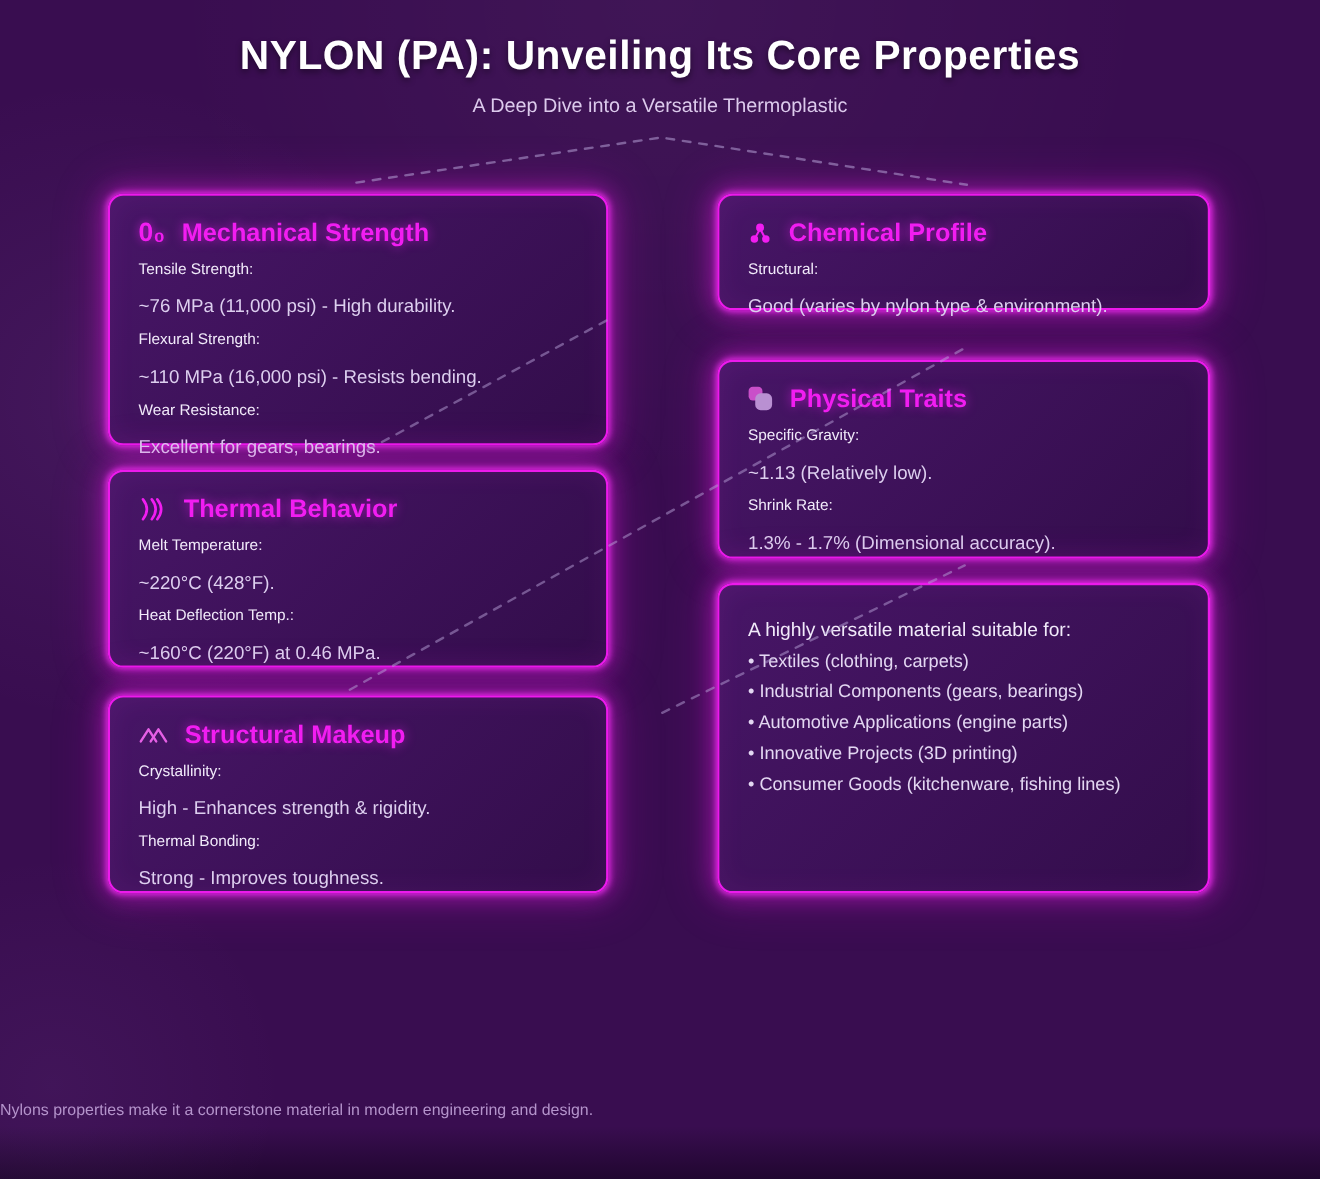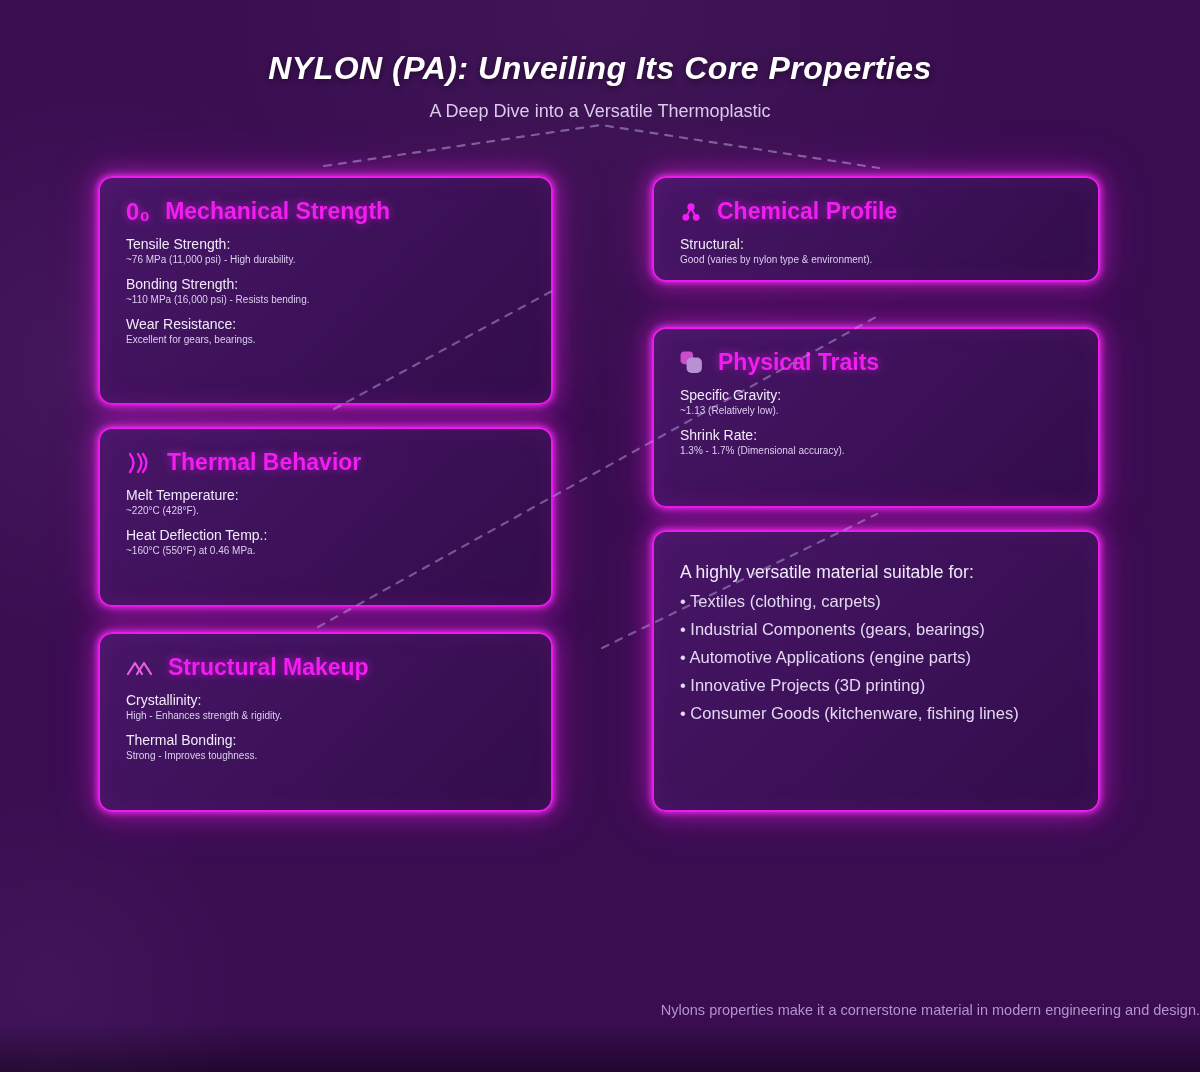--- a/index.html
+++ b/index.html
@@ -8,22 +8,22 @@
     font-family:"Liberation Sans", sans-serif;
     background-color:#390d50;
     background-image:
       radial-gradient(circle 420px at 8% 34%, rgba(214,165,255,0.07), transparent 70%),
       radial-gradient(circle 600px at 50% 0%, rgba(255,255,255,0.035), transparent 75%),
       radial-gradient(circle 300px at 4% 92%, rgba(214,165,255,0.05), transparent 70%),
       linear-gradient(to bottom, rgba(10,0,20,0) 95.5%, rgba(8,0,16,0.5) 100%);
   }
   .header{position:absolute;top:0;left:0;width:100%;text-align:center;}
   .main-title{
-    margin:0;padding-top:50px;font-size:32px;font-weight:bold;color:#ffffff;
-    letter-spacing:0.5px;text-shadow:0 2px 6px rgba(0,0,0,0.45);font-style:italic;
+    margin:0;padding-top:30px;font-size:37px;font-weight:bold;color:#ffffff;
+    letter-spacing:0.5px;text-shadow:0 2px 6px rgba(0,0,0,0.45);
   }
   .subtitle{margin:14px 0 0 0;font-size:18px;color:#dccaec;font-weight:normal;}
   .card{
     position:absolute;box-sizing:border-box;border-radius:14px;
     border:2.5px solid #ec1aec;
     background:linear-gradient(135deg, rgba(72,22,104,0.95), rgba(50,13,74,0.95));
     box-shadow:
       0 0 6px 1px rgba(248,46,248,0.85),
       0 0 20px 4px rgba(222,30,222,0.45),
       0 0 42px 10px rgba(200,20,200,0.22),
@@ -33,45 +33,45 @@
   .card-header{display:flex;align-items:center;gap:15px;margin-bottom:6px;}
   .card-title{
     font-size:23px;font-weight:bold;color:#f11df1;margin:0;
     text-shadow:0 0 10px rgba(255,30,255,0.55);
   }
   .glyph-icon{
     font-size:24px;font-weight:bold;color:#f11df1;line-height:1;
     text-shadow:0 0 8px rgba(255,30,255,0.6);
   }
   .entry-label{font-size:14px;color:#f1eafa;margin-top:11px;}
-  .entry-value{font-size:10px;color:#ddcfef;margin-top:2px;}
+  .entry-value{font-size:17px;color:#ddcfef;margin-top:17px;}
   .apps-intro{font-size:17.5px;color:#f1eafa;margin-top:10px;}
   .apps-item{font-size:16.5px;color:#e3d7f2;margin-top:9px;}
   .connectors{position:absolute;inset:0;width:1200px;height:1072px;pointer-events:none;z-index:6;}
   .footer{
-    position:absolute;top:1002px;left:0;width:100%;text-align:right;
+    position:absolute;top:1002px;left:0;width:100%;text-align:left;
     font-size:14.5px;color:#b493cb;
   }
 </style>
 </head>
 <body>
 
 <div class="header">
   <h1 class="main-title">NYLON (PA): Unveiling Its Core Properties</h1>
   <h2 class="subtitle">A Deep Dive into a Versatile Thermoplastic</h2>
 </div>
 
 <div class="card" style="left:98px;top:176px;width:455px;height:229px;">
   <div class="card-header">
     <span class="glyph-icon">0₀</span>
     <h3 class="card-title">Mechanical Strength</h3>
   </div>
   <div class="entry-label">Tensile Strength:</div>
   <div class="entry-value">~76 MPa (11,000 psi) - High durability.</div>
-  <div class="entry-label">Bonding Strength:</div>
+  <div class="entry-label">Flexural Strength:</div>
   <div class="entry-value">~110 MPa (16,000 psi) - Resists bending.</div>
   <div class="entry-label">Wear Resistance:</div>
   <div class="entry-value">Excellent for gears, bearings.</div>
 </div>
 
 <div class="card" style="left:652px;top:176px;width:448px;height:106px;">
   <div class="card-header">
     <svg width="22" height="20" viewBox="0 0 16 17">
       <line x1="8" y1="5" x2="4" y2="12.5" stroke="#f11df1" stroke-width="1.6"></line>
       <line x1="8" y1="5" x2="12" y2="12.5" stroke="#f11df1" stroke-width="1.6"></line>
@@ -90,21 +90,21 @@
     <svg width="26" height="24" viewBox="0 0 26 24">
       <path d="M4,3 Q11,12 4,21" fill="none" stroke="#f11df1" stroke-width="2.4" stroke-linecap="round"></path>
       <path d="M12,3 Q19,12 12,21" fill="none" stroke="#f11df1" stroke-width="2.4" stroke-linecap="round"></path>
       <path d="M17,3 Q24,12 17,21" fill="none" stroke="#f11df1" stroke-width="2.4" stroke-linecap="round"></path>
     </svg>
     <h3 class="card-title">Thermal Behavior</h3>
   </div>
   <div class="entry-label">Melt Temperature:</div>
   <div class="entry-value">~220°C (428°F).</div>
   <div class="entry-label">Heat Deflection Temp.:</div>
-  <div class="entry-value">~160°C (550°F) at 0.46 MPa.</div>
+  <div class="entry-value">~160°C (220°F) at 0.46 MPa.</div>
 </div>
 
 <div class="card" style="left:652px;top:327px;width:448px;height:181px;">
   <div class="card-header">
     <svg width="23" height="23" viewBox="0 0 21 21">
       <rect x="0.5" y="0.5" width="11.5" height="11.5" rx="3.5" fill="#c94fc9"></rect>
       <rect x="6" y="6" width="14" height="14" rx="4.5" fill="#b990d2"></rect>
     </svg>
     <h3 class="card-title">Physical Traits</h3>
   </div>

